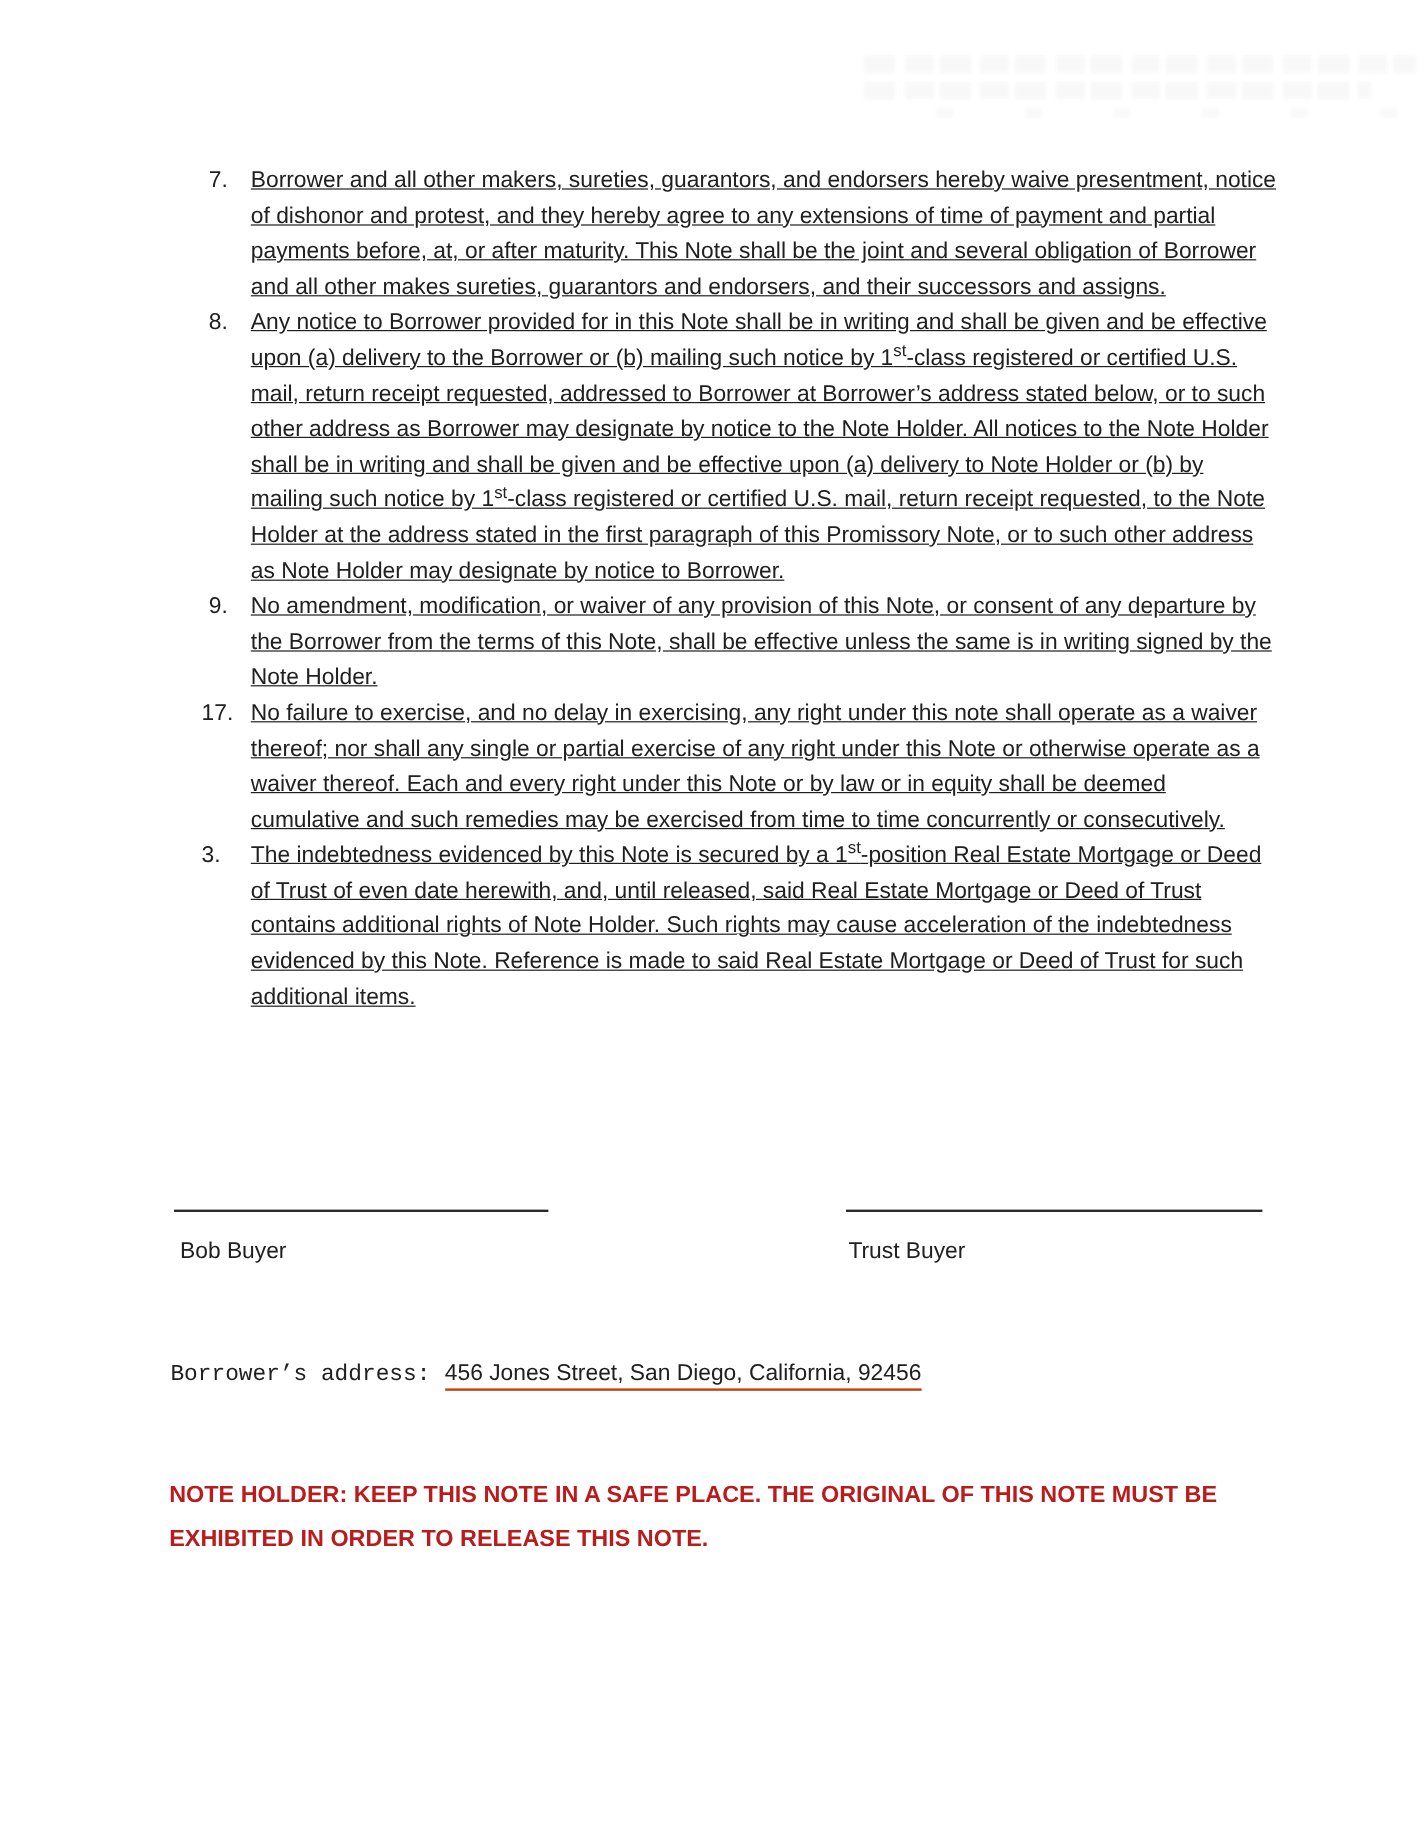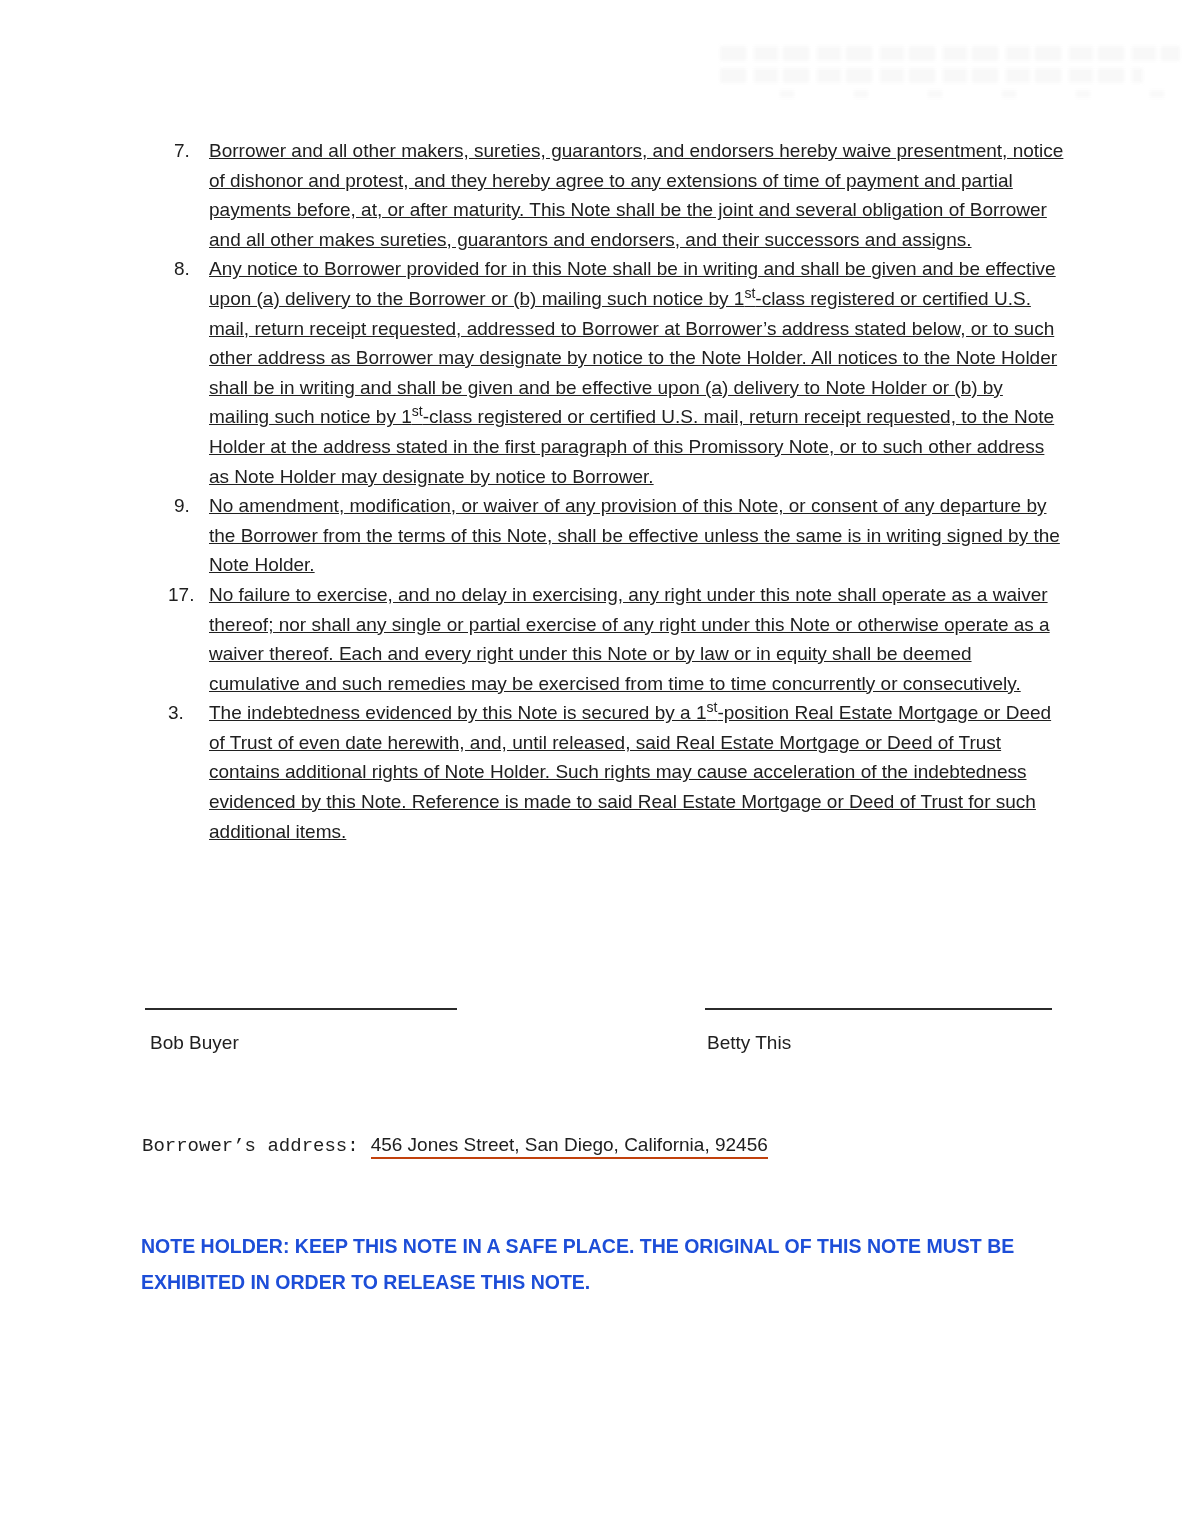--- a/index.html
+++ b/index.html
@@ -115,21 +115,21 @@
 
   
   .footer-note {
     position: absolute;
     left: 141px;
     top: 1228px;
     width: 918px;
     font-size: 19.5px;
     line-height: 36px;
     font-weight: bold;
-    color: #1d4ed8;
+    color: #b91c1c;
   }
 </style>
 </head>
 <body>
 
 <div class="page">
 
   <div class="scan-artifact">
     <div class="band"></div>
     <div class="band short"></div>
@@ -156,21 +156,21 @@
       <div class="list-item">
         <span class="num">3.</span>
         <span class="txt">The indebtedness evidenced by this Note is secured by a 1<sup>st</sup>-position Real Estate Mortgage or Deed of Trust of even date herewith, and, until released, said Real Estate Mortgage or Deed of Trust contains additional rights of Note Holder.  Such rights may cause acceleration of the indebtedness evidenced by this Note.  Reference is made to said Real Estate Mortgage or Deed of Trust for such additional items.</span>
       </div>
     </div>
 
   <div class="sig-line left"></div>
   <div class="sig-line right"></div>
 
   <div class="sig-name left">Bob Buyer</div>
-  <div class="sig-name right">Betty This</div>
+  <div class="sig-name right">Trust Buyer</div>
 
   <div class="address-row">
     <span class="label">Borrower’s address:</span><span class="value">456 Jones Street, San Diego, California, 92456</span>
   </div>
 
   <div class="footer-note">NOTE HOLDER: KEEP THIS NOTE IN A SAFE PLACE. THE ORIGINAL OF THIS NOTE MUST BE EXHIBITED IN ORDER TO RELEASE THIS NOTE.</div>
 
 </div>
 
 </body></html>

